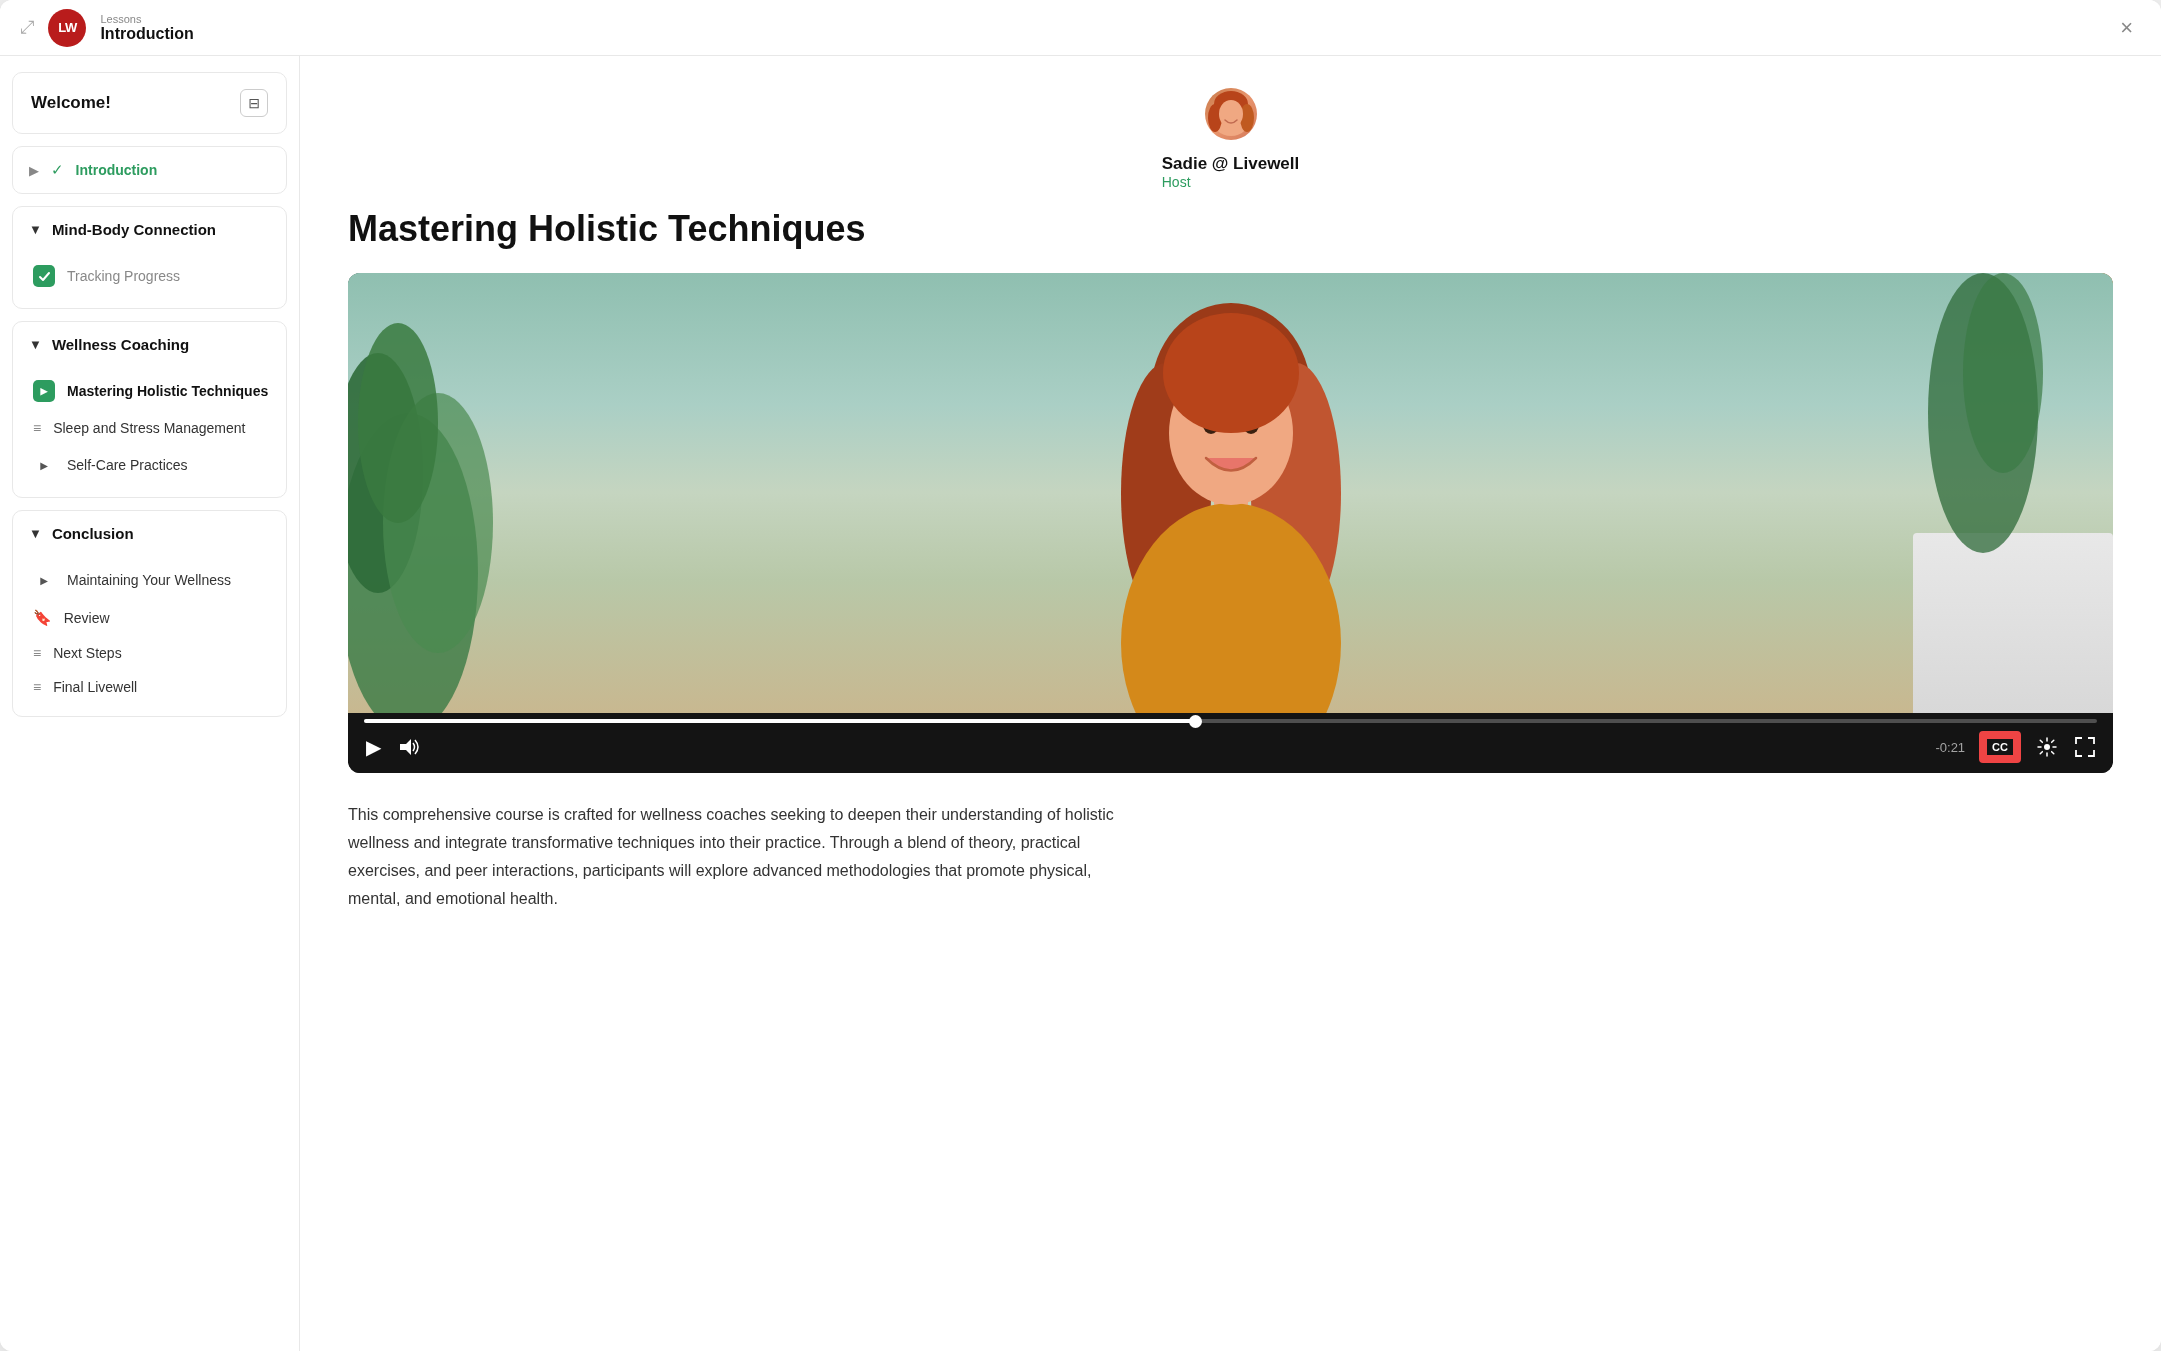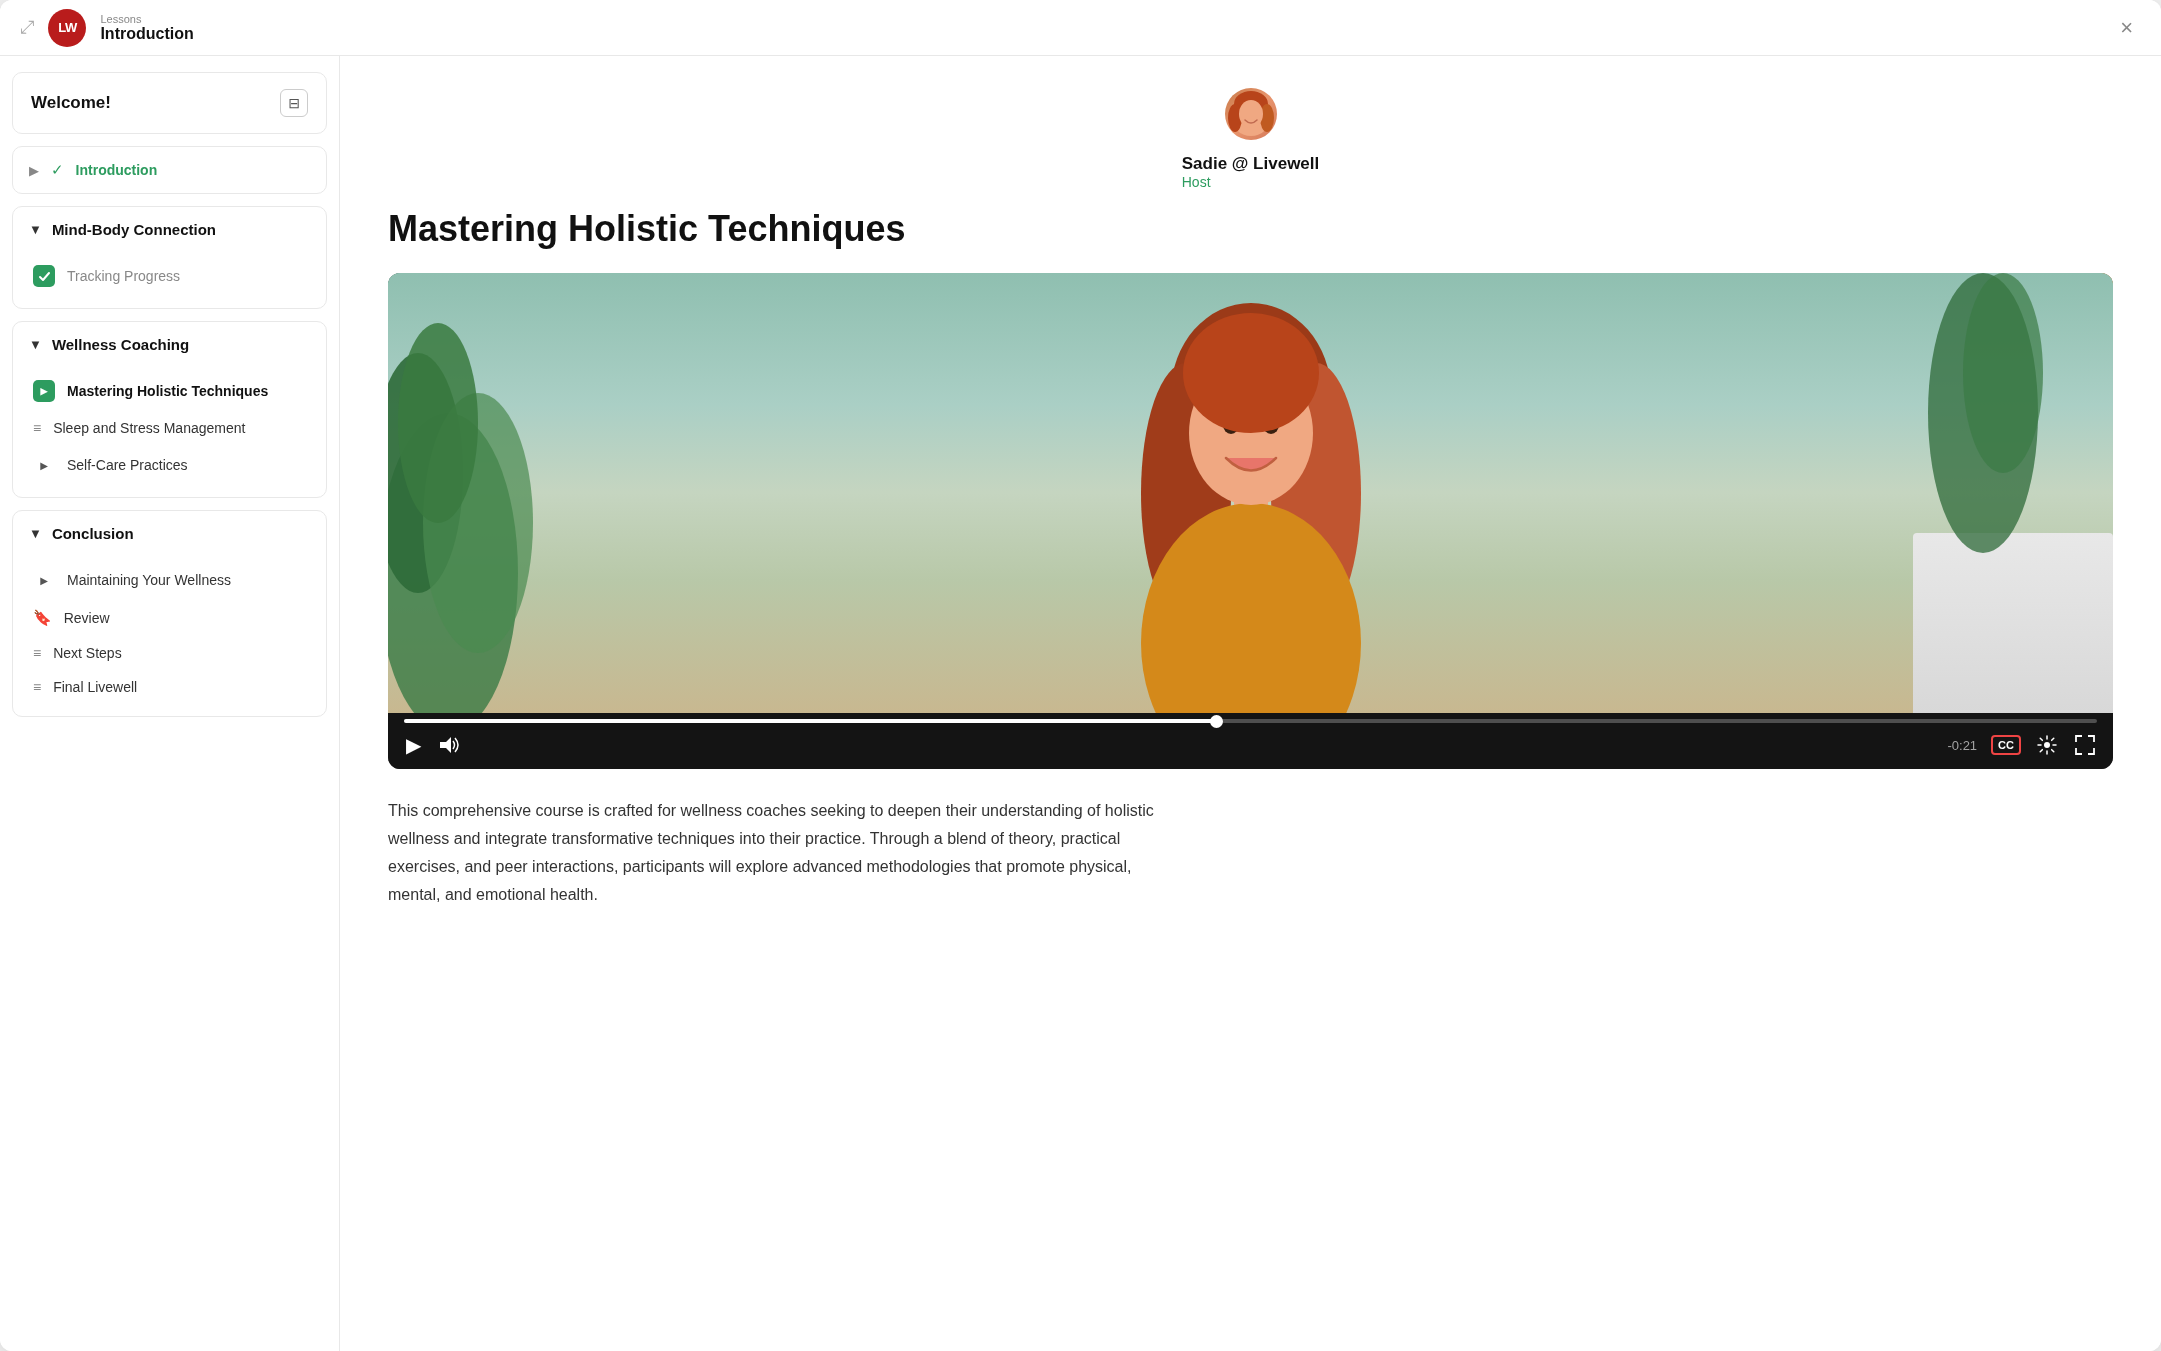--- a/index.html
+++ b/index.html
@@ -73,21 +73,21 @@
 
     
     .main-layout {
       display: flex;
       flex: 1;
       overflow: hidden;
     }
 
     
     .sidebar {
-      width: 340px;
+      width: 300px;
       flex-shrink: 0;
       border-right: 1px solid #e8e8e8;
       overflow-y: auto;
       padding: 16px 12px;
       background: #fff;
       display: flex;
       flex-direction: column;
       gap: 12px;
     }
 
@@ -342,21 +342,21 @@
       justify-content: center;
       padding: 2px;
     }
     .time-display {
       color: #a3a3a3;
       font-size: 13px;
       margin-left: auto;
       white-space: nowrap;
     }
     .cc-btn {
-      border: 2px solid #ef4444;
+      border: 8px solid #ef4444;
       border-radius: 4px;
       color: #fff;
       font-size: 11px;
       font-weight: 700;
       padding: 2px 5px;
       background: none;
       cursor: pointer;
     }
 
     

